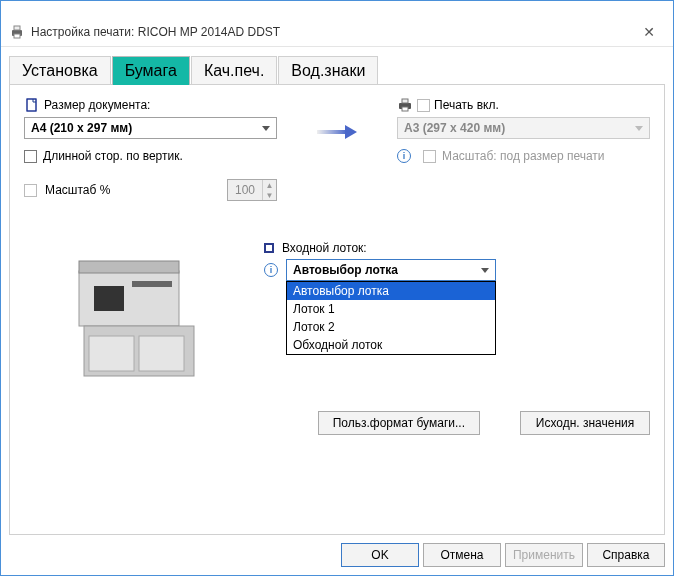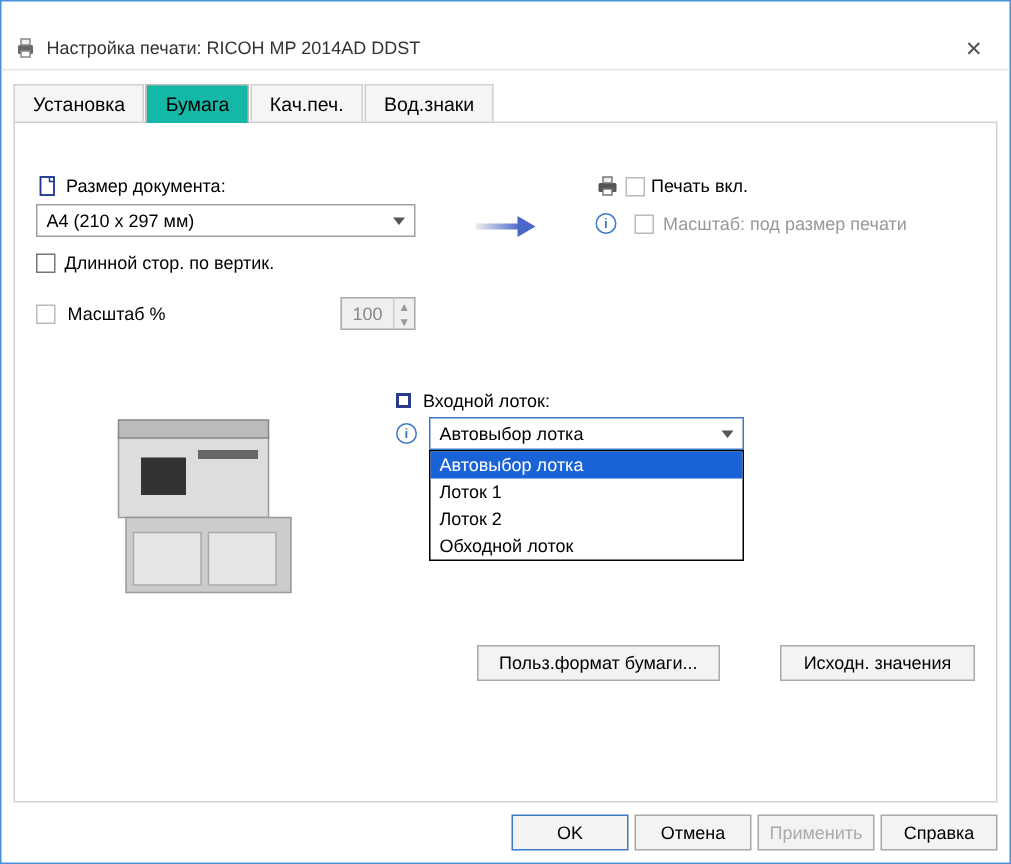--- a/index.html
+++ b/index.html
@@ -34,55 +34,55 @@
   display: flex;
   align-items: flex-end;
   padding: 8px 8px 0 8px;
 }
 .tab {
   padding: 5px 12px;
   border: 1px solid #d0d0d0;
   border-bottom: none;
   background: #f5f5f5;
   margin-right: 1px;
-  font-size: 13px;
+  font-size: 16px;
   position: relative;
   top: 1px;
 }
 .tab.active {
   background: #14b8a6;
   border-color: #bbb;
   z-index: 2;
 }
 .tab-area {
   flex: 1;
   border: 1px solid #d0d0d0;
   margin: 0 8px;
   background: #fff;
   padding: 12px 14px;
   position: relative;
 }
 .two-col {
   display: flex;
   gap: 30px;
-  margin-top: 22px;
 }
 .col { flex: 1; min-width: 0; }
 .label-row { display: flex; align-items: center; gap: 4px; margin-bottom: 4px; }
 .field-label { font-size: 12px; }
 .select {
   width: 100%;
   height: 22px;
   border: 1px solid #a0a0a0;
   background: #fff;
   display: flex;
   align-items: center;
   padding: 0 6px;
   font-size: 12px;
   position: relative;
+  font-weight: bold;
 }
 .select.disabled { background: #f3f3f3; color: #888; border-color: #ccc; }
 .select .caret {
   margin-left: auto;
   width: 0; height: 0;
   border-left: 4px solid transparent;
   border-right: 4px solid transparent;
   border-top: 5px solid #555;
 }
 .select.disabled .caret { border-top-color: #bbb; }
@@ -269,20 +269,24 @@
         <div class="label-row">
           <span>
             <svg width="16" height="16" viewBox="0 0 16 16">
                 <rect x="2" y="6" width="12" height="6" rx="1" fill="#555"></rect>
                 <rect x="5" y="2" width="6" height="4" fill="#eee" stroke="#777"></rect>
                 <rect x="5" y="10" width="6" height="4" fill="#fff" stroke="#777"></rect>
               </svg>
           </span>
           <span class="check disabled"></span>
           <span class="field-label">Печать вкл.</span>
+        </div>
+        <div class="select disabled">
+          <span>A3 (297 x 420 мм)</span>
+          <span class="caret"></span>
         </div>
         <div class="check-row">
           <span class="info-icon">i</span>
           <span class="check disabled"></span>
           <span class="field-label" style="color:#999">Масштаб: под размер печати</span>
         </div>
       </div>
     </div>
 
     <div class="lower">

